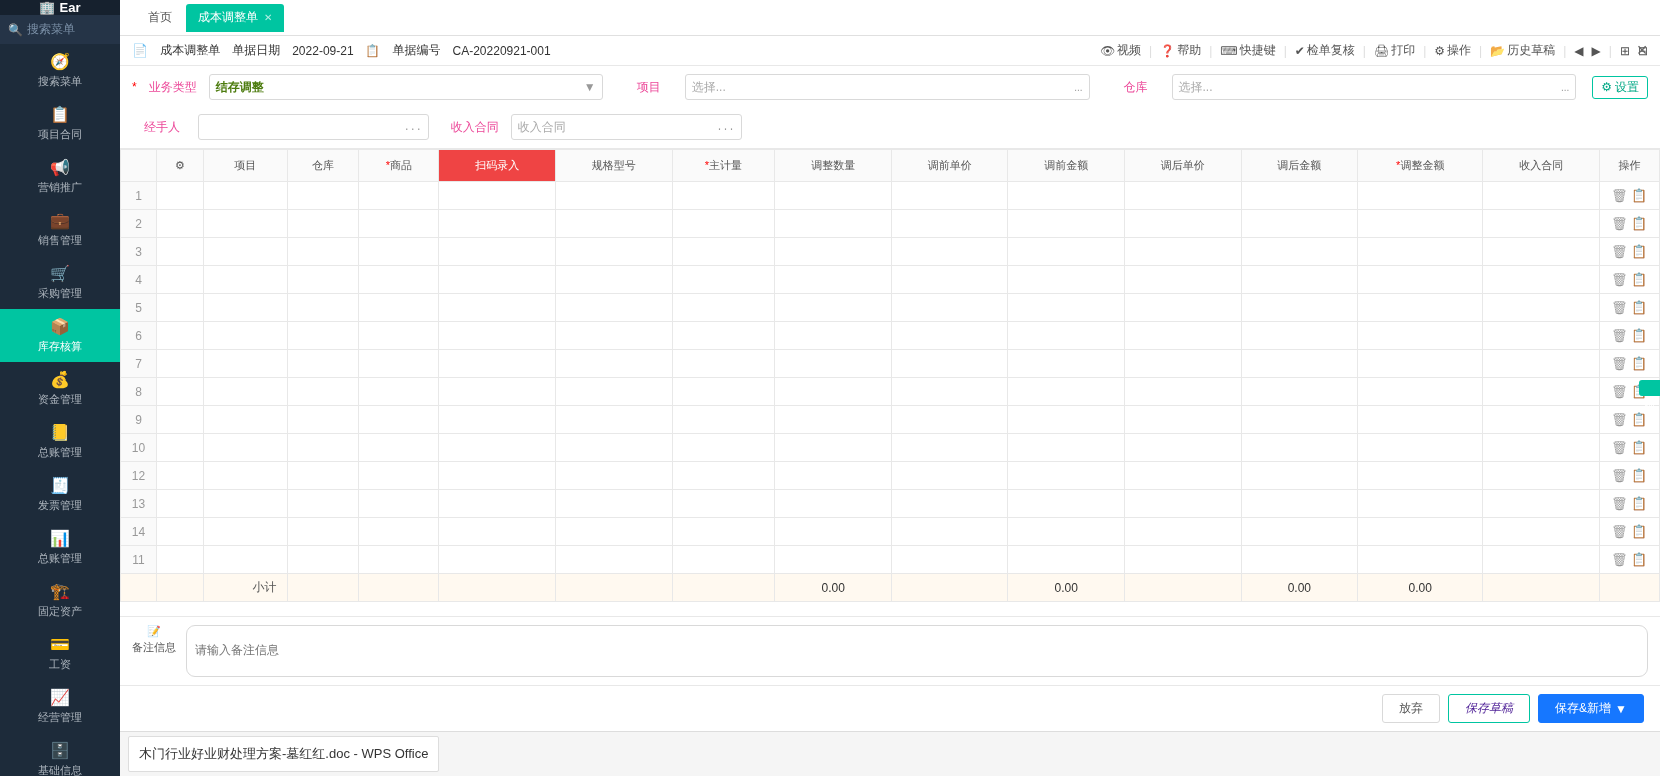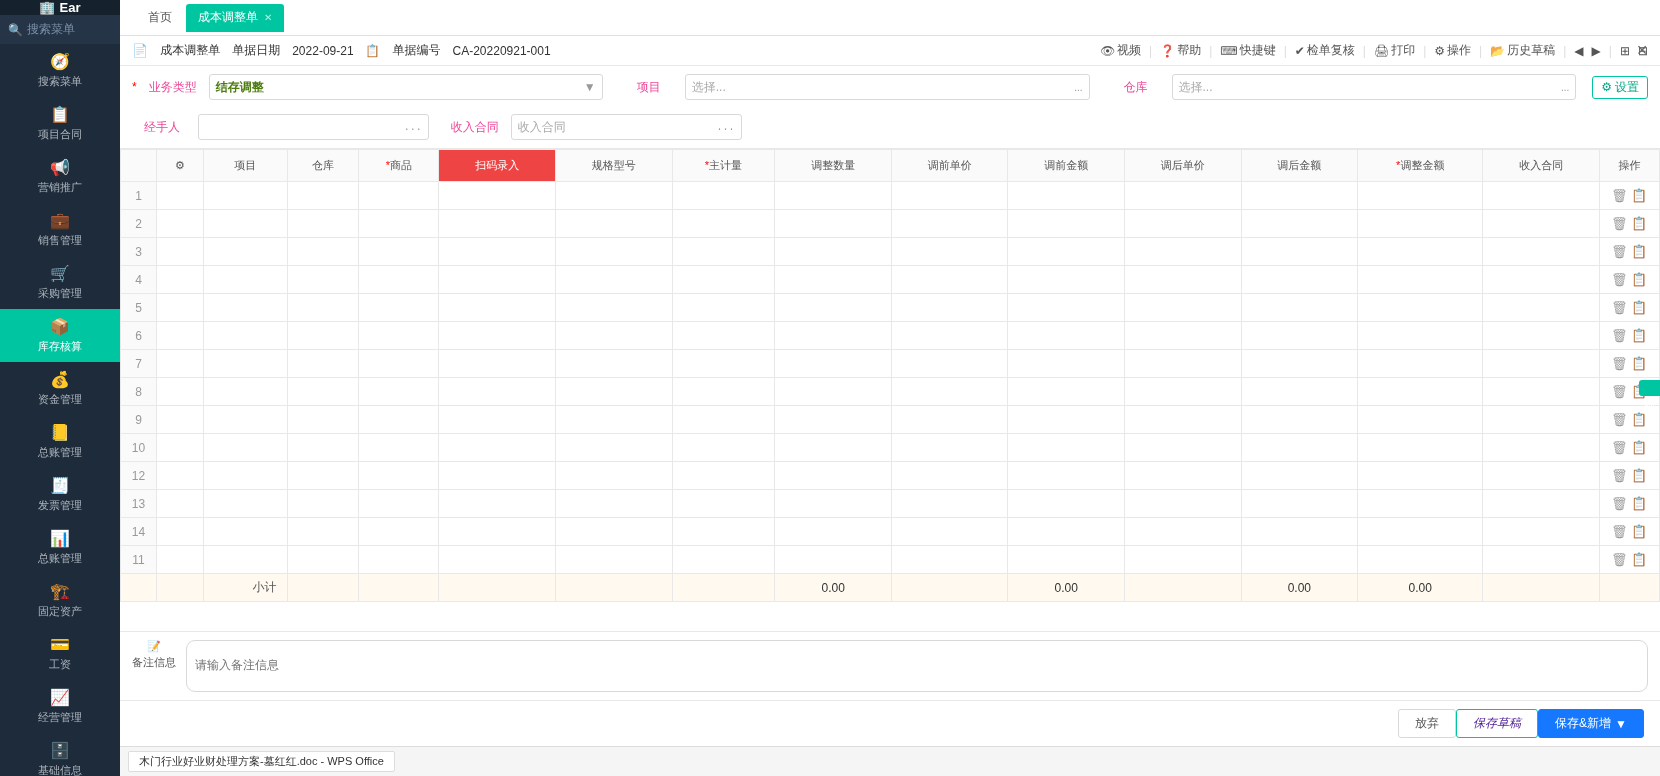--- a/index.html
+++ b/index.html
@@ -60,34 +60,34 @@
     .subtotal-row .label-cell { text-align: right; padding-right: 10px; color: #555; }
     .action-icons { display: flex; gap: 4px; justify-content: center; }
     .action-icon { cursor: pointer; color: #999; font-size: 13px; }
 
     
     .notes-section { border-top: 1px solid #e8e8e8; padding: 8px 12px; display: flex; align-items: flex-start; gap: 10px; }
     .notes-icon-box { display: flex; flex-direction: column; align-items: center; gap: 2px; color: #555; font-size: 11px; }
     .notes-input { flex: 1; border: 1px solid #d9d9d9; border-radius: 9px; height: 52px; padding: 16px 8px; font-size: 12px; color: #aaa; resize: none; }
 
     
-    .footer { display: flex; align-items: center; justify-content: flex-end; padding: 8px 16px; border-top: 1px solid #e8e8e8; background: #fff; }
+    .footer { display: flex; align-items: center; justify-content: flex-end; gap: 8px; padding: 8px 16px; border-top: 1px solid #e8e8e8; background: #fff; }
     .btn { padding: 5px 16px; border-radius: 3px; font-size: 12px; cursor: pointer; border: 1px solid #d9d9d9; }
     .btn-default { background: #fff; color: #555; }
     .btn-outline { background: #fff; color: #4c1d95; border-color: #00c5a1; font-style: italic; }
     .btn-primary { background: #1677ff; color: #fff; border-color: #1677ff; display: flex; align-items: center; gap: 4px; }
 
     
     .close-main { position: absolute; right: 12px; top: 6px; cursor: pointer; color: #666; font-size: 14px; }
 
     
     .side-tab { position: absolute; right: 0; top: 50%; transform: translateY(-50%); background: #00c5a1; color: #fff; writing-mode: vertical-rl; padding: 8px 3px; font-size: 11px; cursor: pointer; border-radius: 3px 0 0 3px; }
 
     .taskbar { background: #f5f5f5; border-top: 1px solid #ddd; padding: 4px 8px; display: flex; align-items: center; }
-    .taskbar-item { background: #fff; border: 1px solid #ddd; border-radius: 2px; padding: 2px 10px; font-size: 11px; color: #333; cursor: pointer; }
+    .taskbar-item { background: #fff; border: 1px solid #ddd; border-radius: 2px; padding: 8px 10px; font-size: 13px; color: #333; cursor: pointer; }
   </style>
 </head>
 <body>
 
 <div class="sidebar">
   <div class="sidebar-logo">
     <span>🏢</span>
     <span>Ear</span>
   </div>
   <div class="sidebar-search">

